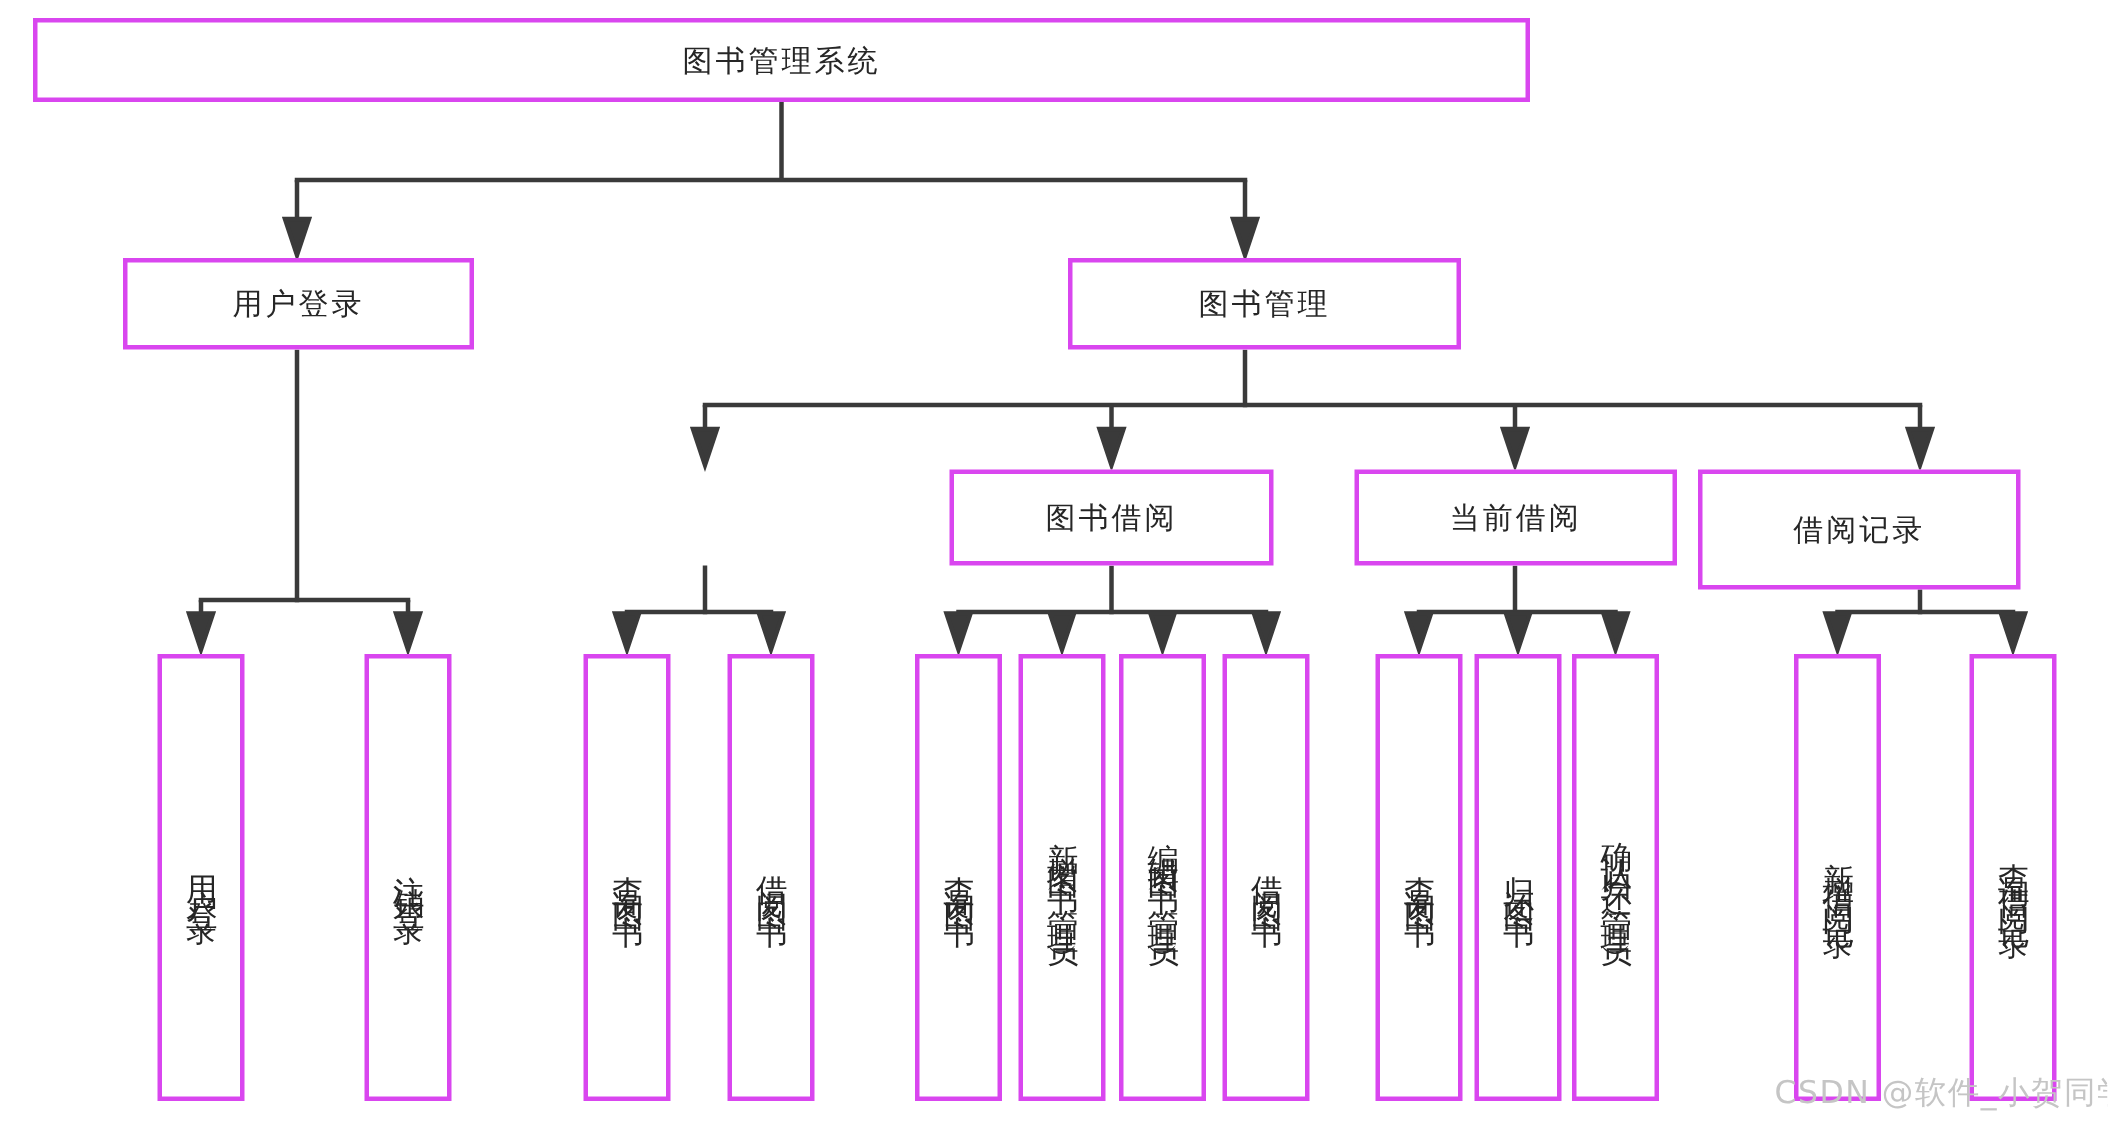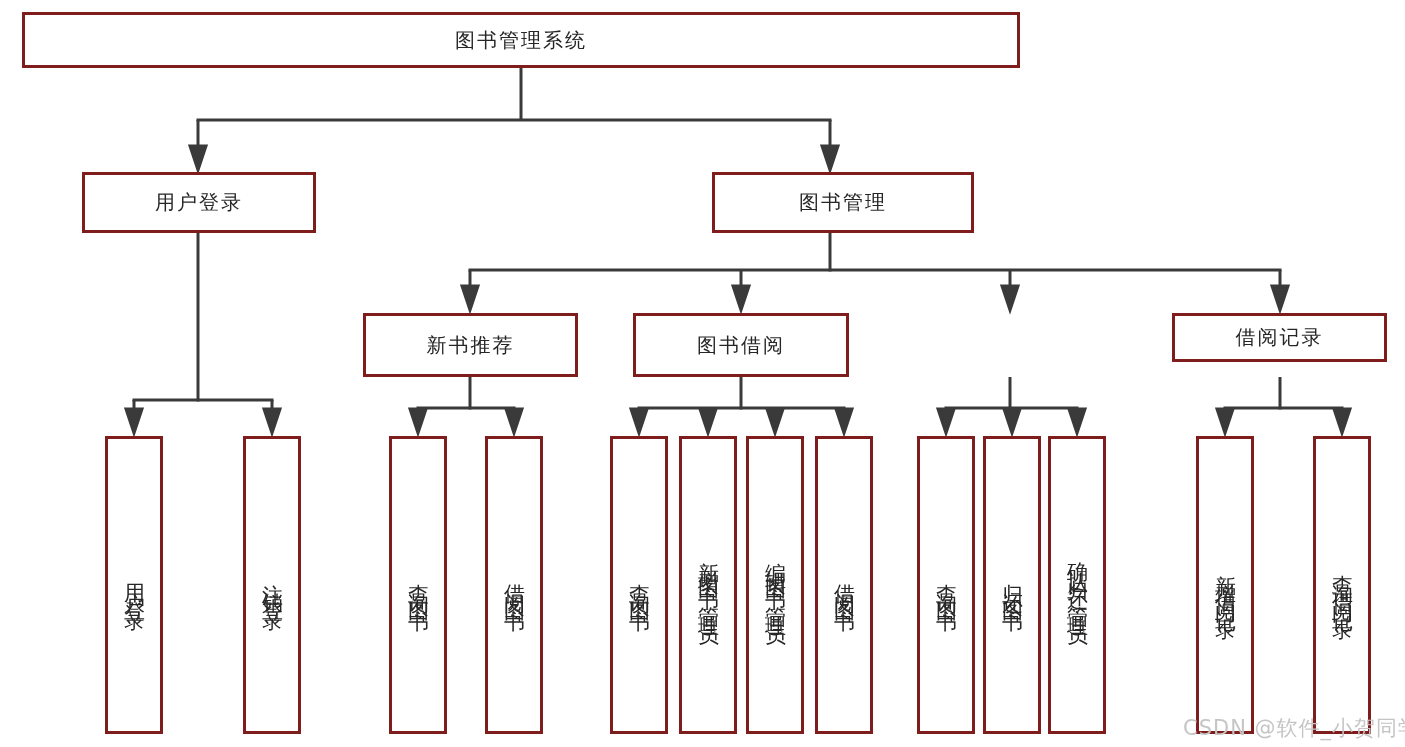--- a/index.html
+++ b/index.html
@@ -14,21 +14,21 @@
   }
   #connectors {
     position: absolute;
     left: 0; top: 0;
     width: 1405px; height: 747px;
     z-index: 1;
   }
   .box {
     position: absolute;
     box-sizing: border-box;
-    border: 3px solid #7f1d1d;
+    border: 3px solid #d946ef;
     background: #ffffff;
     display: flex;
     align-items: center;
     justify-content: center;
     z-index: 2;
   }
   .hlabel {
     font-size: 20px;
     letter-spacing: 2px;
     white-space: nowrap;
@@ -55,21 +55,21 @@
     letter-spacing: 1px;
     white-space: nowrap;
     z-index: 3;
   }
   .root-box   { left: 22px;   top: 12px;  width: 998px; height: 56px; }
   .l2-a       { left: 82px;   top: 172px; width: 234px; height: 61px; }
   .l2-b       { left: 712px;  top: 172px; width: 262px; height: 61px; }
   .l3-a       { left: 363px;  top: 313px; width: 215px; height: 64px; }
   .l3-b       { left: 633px;  top: 313px; width: 216px; height: 64px; justify-content: center; }
   .l3-c       { left: 903px;  top: 313px; width: 215px; height: 64px; }
-  .l3-d       { left: 1172px; top: 313px; width: 215px; height: 49px; }
+  .l3-d       { left: 1132px; top: 313px; width: 215px; height: 80px; }
   .leaf-1  { left: 105px; }
   .leaf-2  { left: 243px; }
   .leaf-3  { left: 389px; }
   .leaf-4  { left: 485px; }
   .leaf-5  { left: 610px; }
   .leaf-6  { left: 679px; }
   .leaf-7  { left: 746px; }
   .leaf-8  { left: 815px; }
   .leaf-9  { left: 917px; }
   .leaf-10 { left: 983px; }
@@ -150,26 +150,26 @@
     <span class="hlabel">图书管理系统</span>
   </div>
 
   <div class="box l2-a">
     <span class="hlabel">用户登录</span>
   </div>
   <div class="box l2-b">
     <span class="hlabel">图书管理</span>
   </div>
 
-  <div class="box l3-a">
-    <span class="hlabel">新书推荐</span>
-  </div>
   <div class="box l3-b">
     <span class="hlabel">图书借阅</span>
   </div>
+  <div class="box l3-c">
+    <span class="hlabel">当前借阅</span>
+  </div>
   <div class="box l3-d">
     <span class="hlabel">借阅记录</span>
   </div>
 
   <div class="box leaf leaf-1">
     <span class="vlabel">用户登录</span>
   </div>
   <div class="box leaf leaf-2">
     <span class="vlabel">注销登录</span>
   </div>

